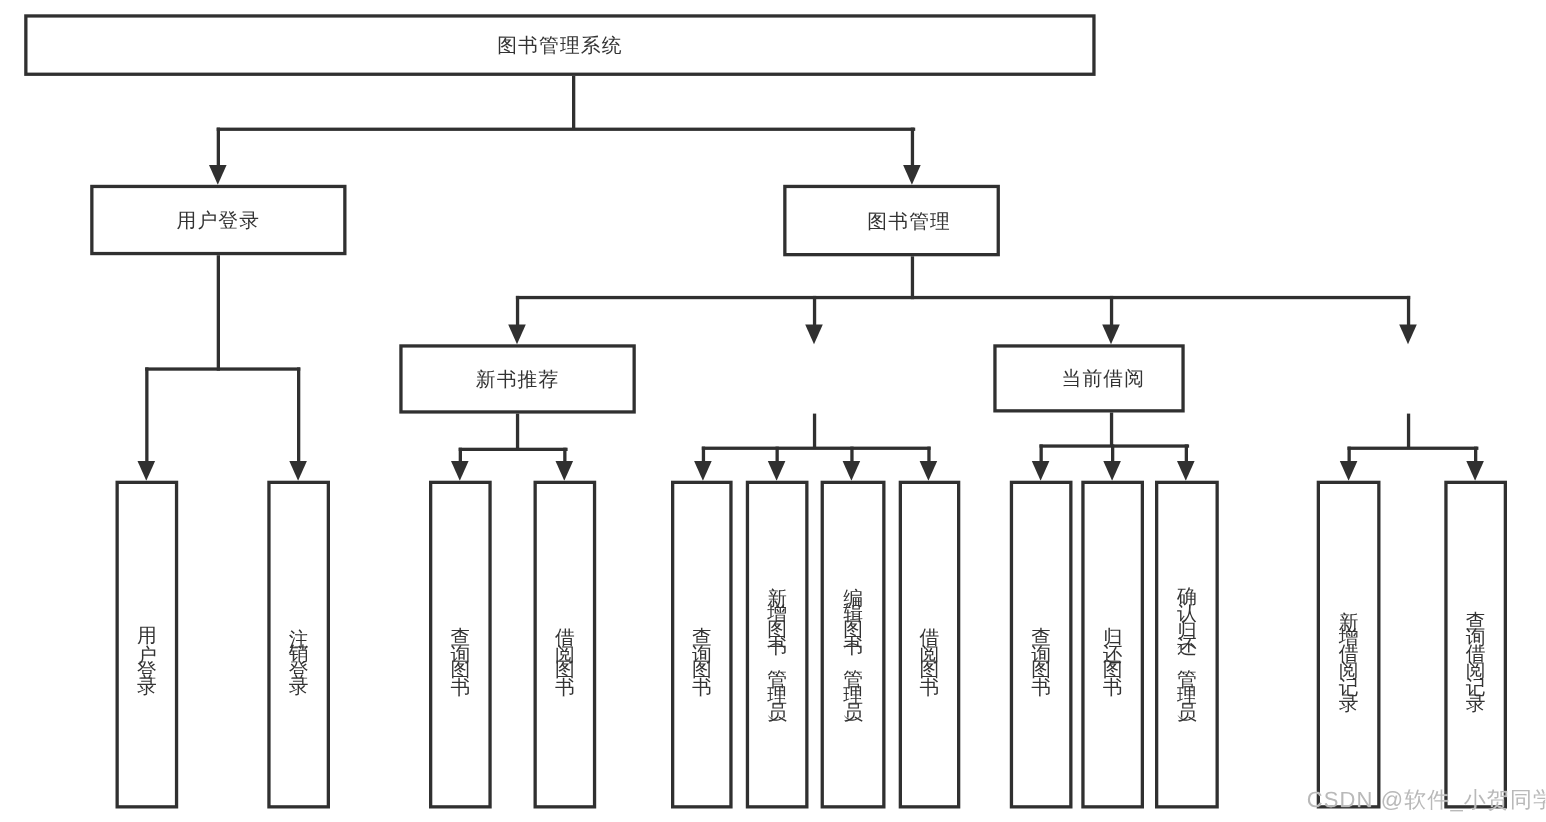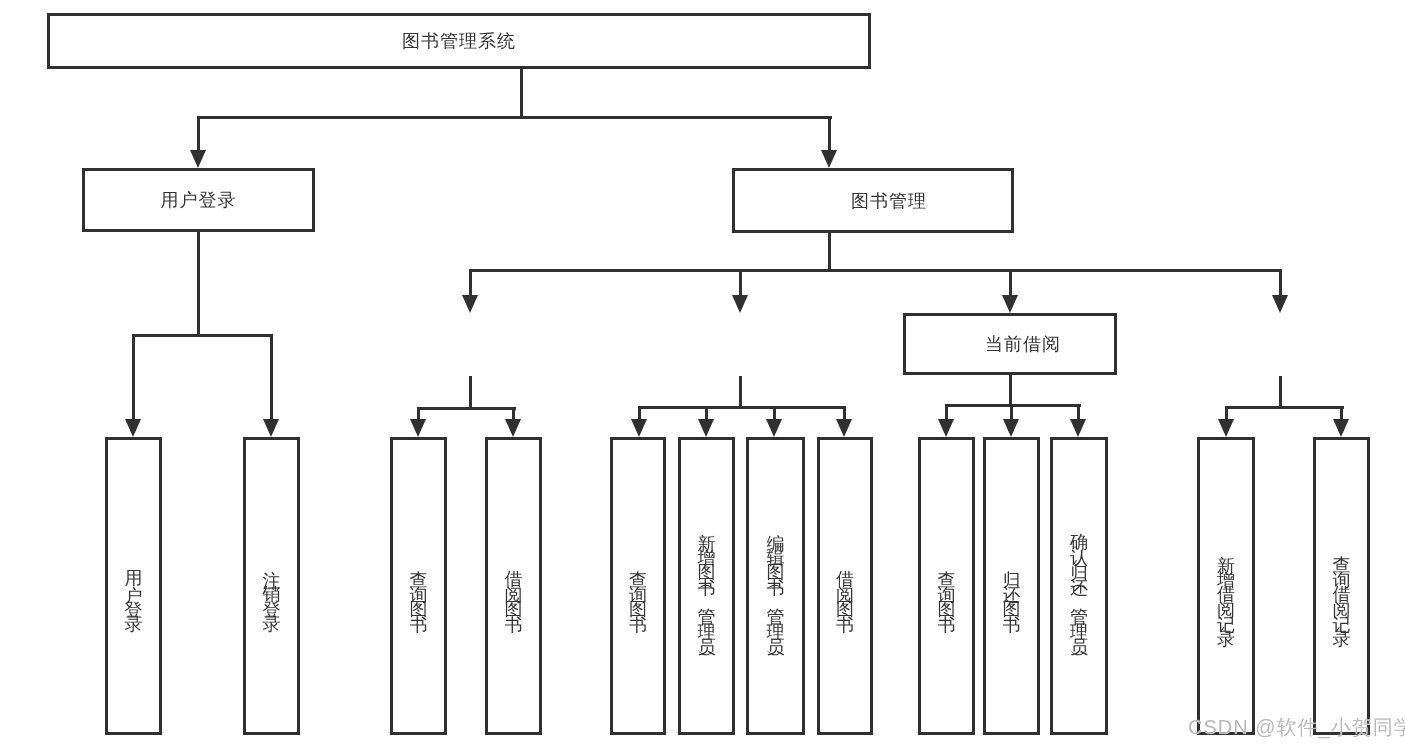--- a/index.html
+++ b/index.html
@@ -28,51 +28,52 @@
     position:absolute;left:1188px;top:714px;white-space:nowrap;
     font-size:20px;color:#b9b9b9;letter-spacing:1px;z-index:5;
     text-shadow:0 0 1px #fff;
   }
 </style>
 </head>
 <body>
 
 <div class="stage">
 
-  <div class="box" style="left:22px;top:13px;width:824px;height:56px;margin-left:25px;">图书管理系统</div>
+  <div class="box" style="left:22px;top:13px;width:974px;height:56px;">图书管理系统</div>
 
   <div class="vl" style="left:520px;top:69px;height:49px;"></div>
   <div class="hl" style="left:197px;top:116px;width:635px;"></div>
   <div class="vl" style="left:197px;top:116px;height:35px;"></div>
   <div class="arw" style="left:190px;top:150px;"></div>
   <div class="vl" style="left:828px;top:116px;height:35px;"></div>
   <div class="arw" style="left:821px;top:150px;"></div>
 
   <div class="box" style="left:82px;top:168px;width:233px;height:64px;">用户登录</div>
-  <div class="box" style="left:732px;top:168px;width:282px;height:65px;padding-left:32px;">图书管理</div>
+  <div class="box" style="left:712px;top:168px;width:197px;height:65px;padding-left:32px;">图书管理</div>
 
   <div class="vl" style="left:197px;top:232px;height:105px;"></div>
   <div class="hl" style="left:132px;top:334px;width:141px;"></div>
   <div class="vl" style="left:132px;top:334px;height:86px;"></div>
   <div class="arw" style="left:125px;top:419px;"></div>
   <div class="vl" style="left:270px;top:334px;height:86px;"></div>
   <div class="arw" style="left:263px;top:419px;"></div>
 
   <div class="vl" style="left:828px;top:233px;height:39px;"></div>
   <div class="hl" style="left:469px;top:269px;width:813px;"></div>
   <div class="vl" style="left:469px;top:269px;height:28px;"></div>
   <div class="arw" style="left:462px;top:295px;"></div>
   <div class="vl" style="left:739px;top:269px;height:28px;"></div>
   <div class="arw" style="left:732px;top:295px;"></div>
   <div class="vl" style="left:1009px;top:269px;height:28px;"></div>
   <div class="arw" style="left:1002px;top:295px;"></div>
   <div class="vl" style="left:1279px;top:269px;height:28px;"></div>
   <div class="arw" style="left:1272px;top:295px;"></div>
 
-  <div class="box" style="left:903px;top:313px;width:214px;height:62px;padding-left:26px;">当前借阅</div>
+  <div class="box" style="left:363px;top:313px;width:215px;height:63px;">新书推荐</div>
+  <div class="box" style="left:903px;top:313px;width:174px;height:62px;padding-left:26px;">当前借阅</div>
 
   <div class="vl" style="left:469px;top:376px;height:33px;"></div>
   <div class="hl" style="left:417px;top:407px;width:99px;"></div>
   <div class="vl" style="left:417px;top:407px;height:13px;"></div>
   <div class="arw" style="left:410px;top:419px;"></div>
   <div class="vl" style="left:512px;top:407px;height:13px;"></div>
   <div class="arw" style="left:505px;top:419px;"></div>
 
   <div class="vl" style="left:739px;top:376px;height:32px;"></div>
   <div class="hl" style="left:638px;top:406px;width:208px;"></div>

